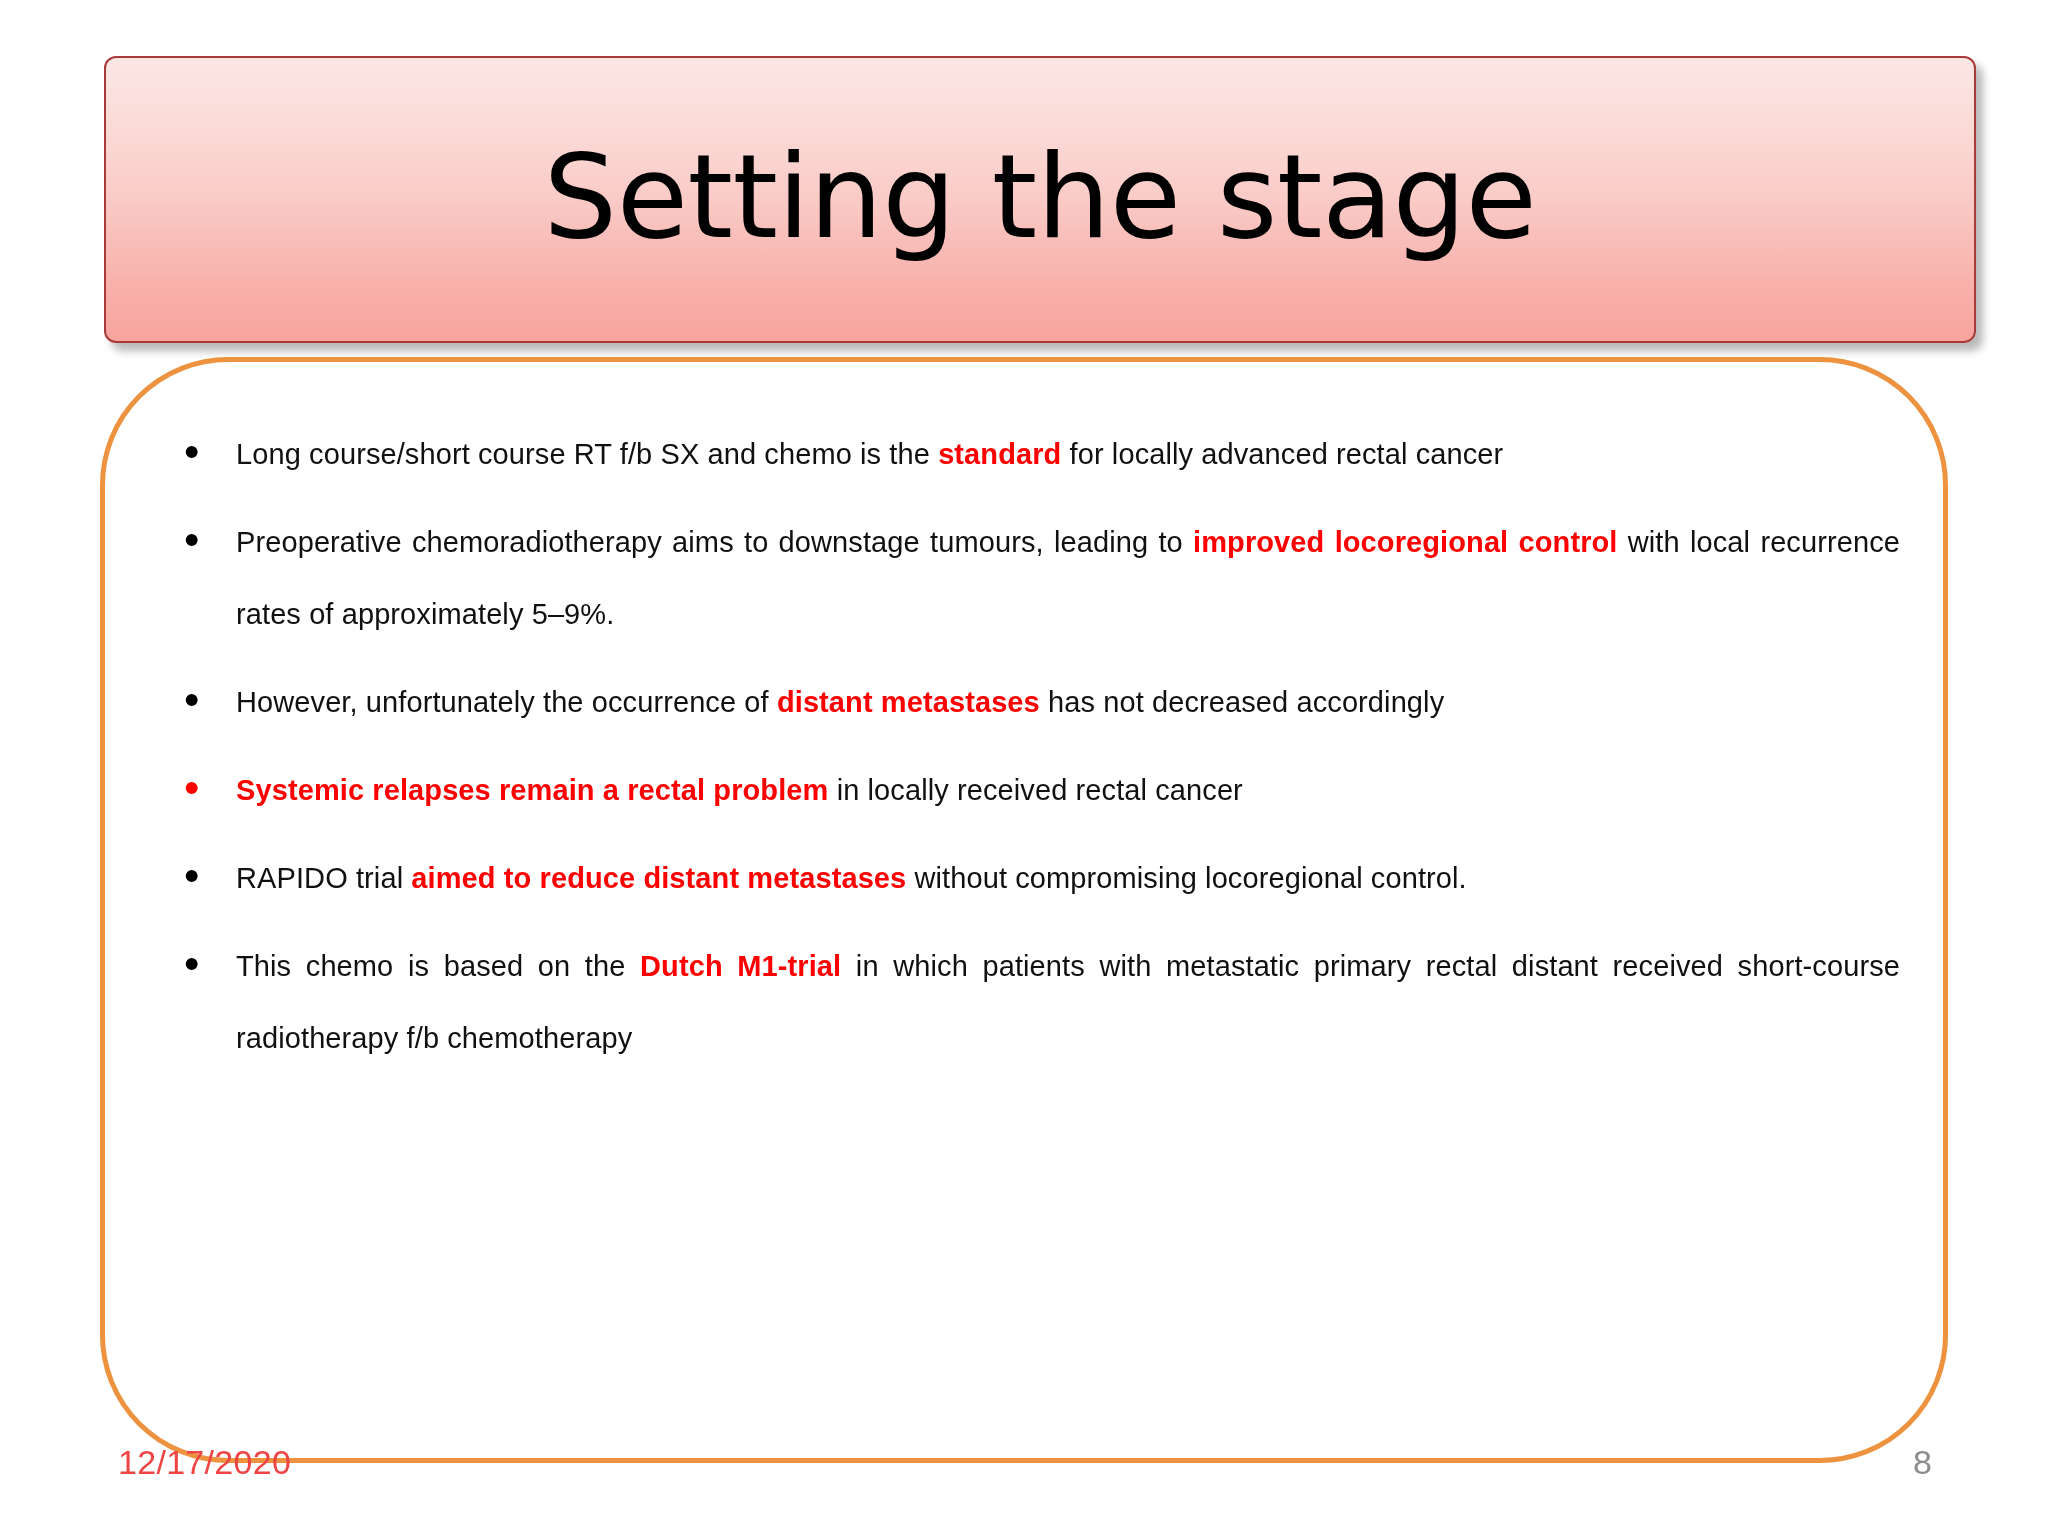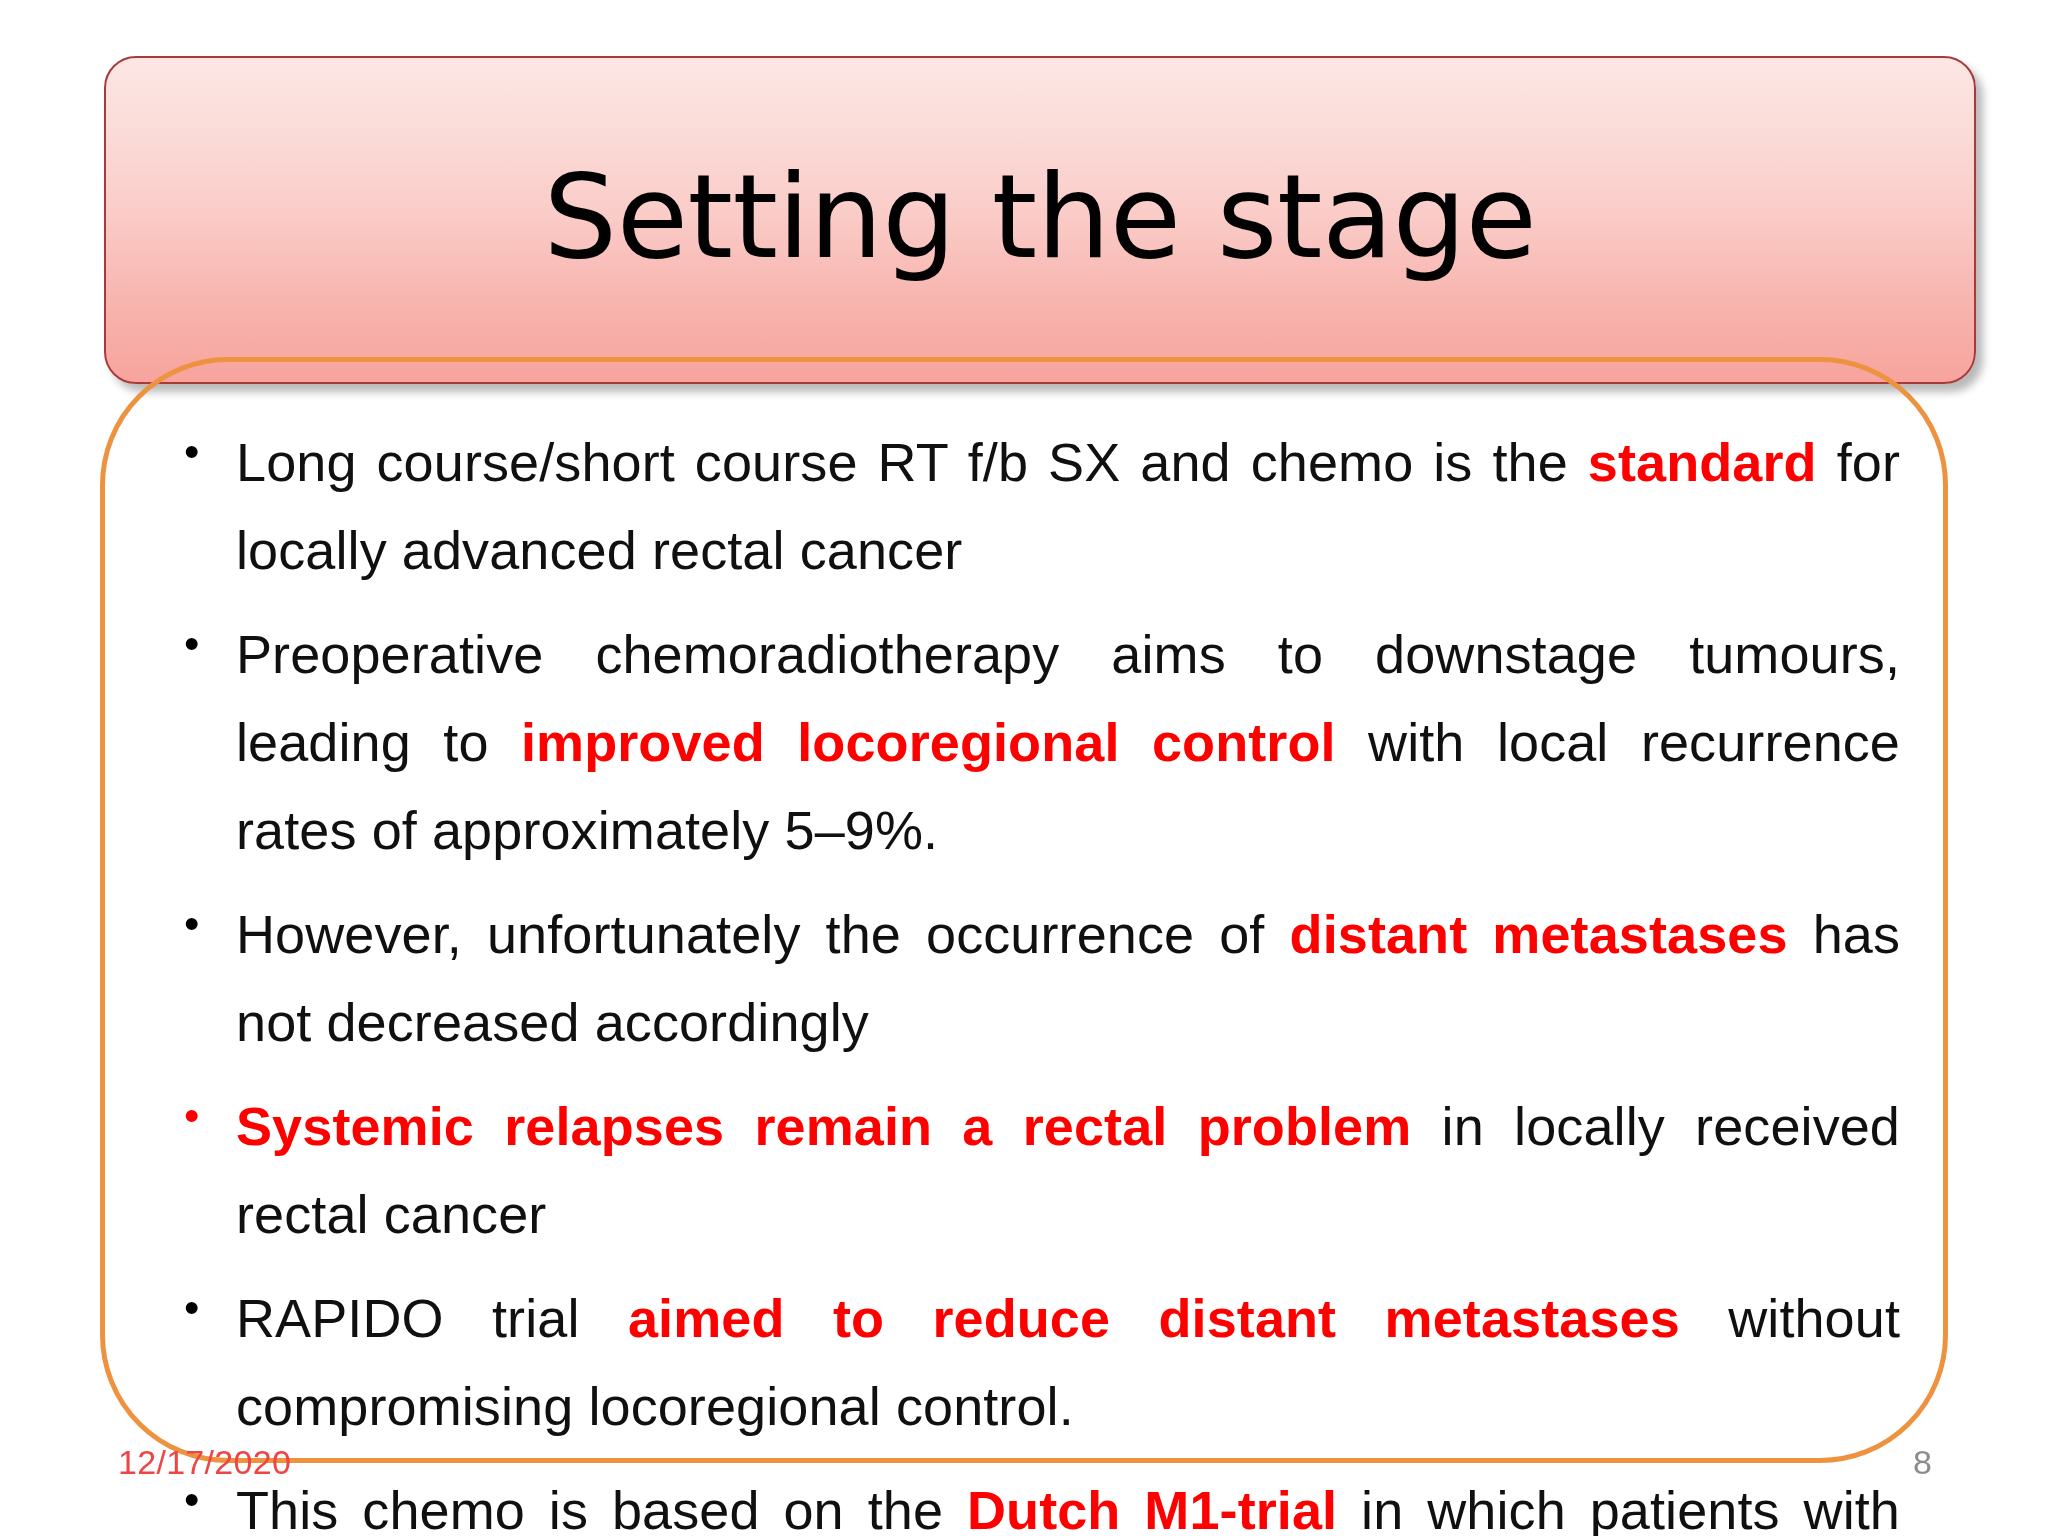--- a/index.html
+++ b/index.html
@@ -14,24 +14,24 @@
     overflow: hidden;
     font-family: "Liberation Sans", sans-serif;
   }
 
   
   #title-banner {
     position: absolute;
     left: 104px;
     top: 56px;
     width: 1872px;
-    height: 328px;
+    height: 287px;
     box-sizing: border-box;
     border: 2px solid #A83A3A;
-    border-radius: 32px;
+    border-radius: 12px;
     background: linear-gradient(to bottom,
                 #FCE6E4 0%,
                 #FBDEDB 18%,
                 #FACCC8 48%,
                 #F8B2AC 78%,
                 #F7A49D 100%);
     box-shadow: 7px 8px 9px rgba(0,0,0,0.28);
     display: flex;
     align-items: center;
     justify-content: center;
@@ -79,22 +79,22 @@
     color: #000000;
     text-align: left;
     padding-left: 24px;
     box-sizing: border-box;
   }
   .bullet-marker.red {
     color: #FF0000;
   }
   .bullet-body {
     flex: 1 1 auto;
-    font-size: 54px;
-    line-height: 88px;
+    font-size: 29px;
+    line-height: 72px;
     color: #101010;
     text-align: justify;
     text-justify: inter-word;
     font-weight: 400;
     letter-spacing: 0.1px;
   }
   .bullet-body .hl {
     color: #FF0000;
     font-weight: bold;
   }

